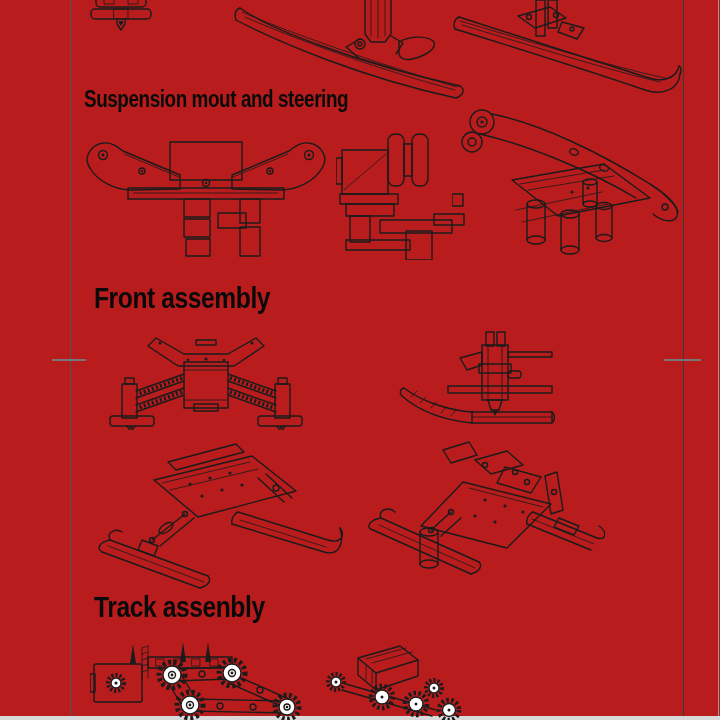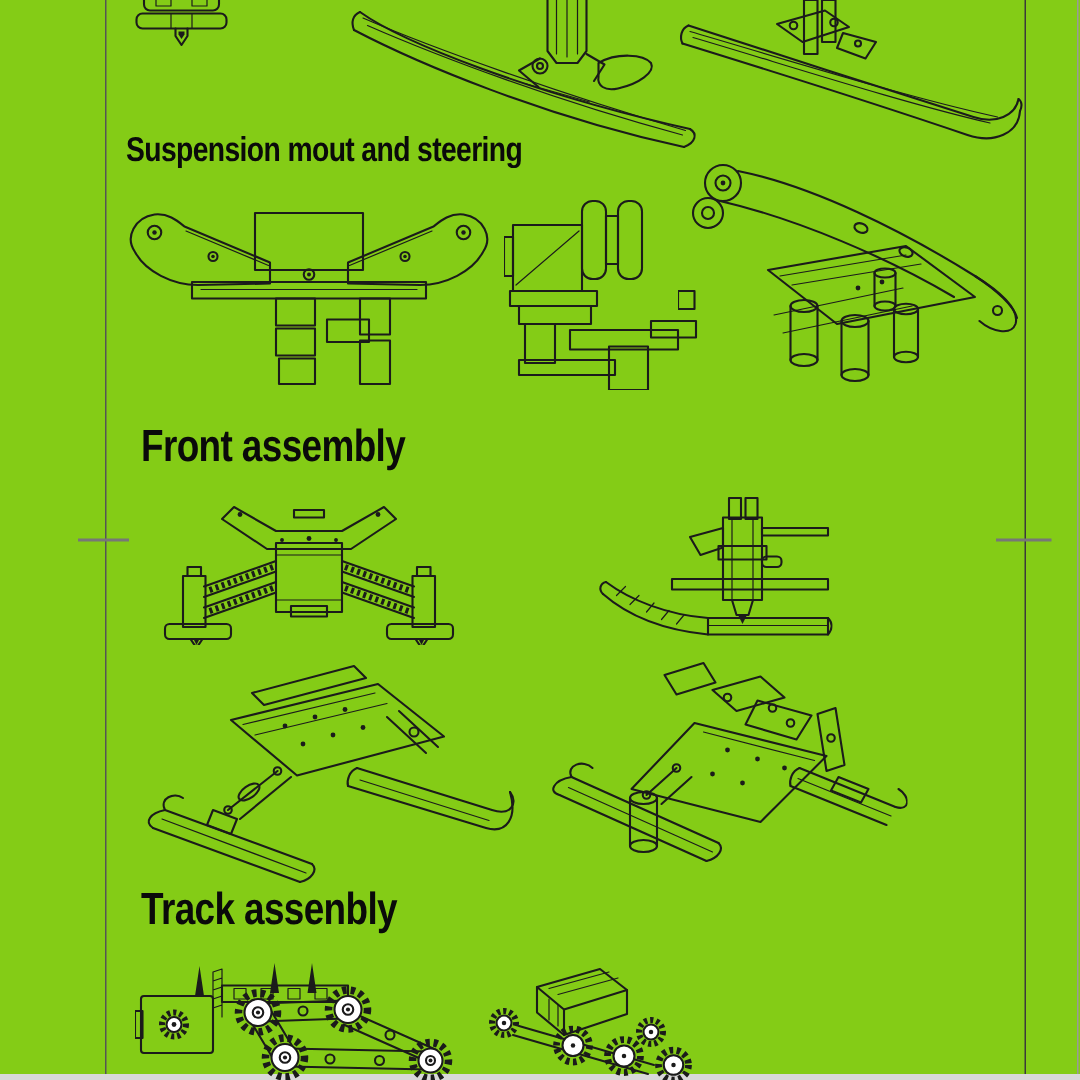--- a/index.html
+++ b/index.html
@@ -1,16 +1,16 @@
 <!DOCTYPE html>
 <html><head>
 <meta charset="utf-8">
 <style>
   html,body{margin:0;padding:0;background:#ffffff;}
-  .sheet{position:relative;width:720px;height:720px;background:#84cc16;overflow:hidden;
+  .sheet{position:relative;width:720px;height:720px;background:#b91c1c;overflow:hidden;
          font-family:"Liberation Sans", sans-serif;}
   .vline{position:absolute;top:0;bottom:0;width:1px;}
   .bl{left:70px;background:#555555;}
   .br{left:683px;background:#3a3a3a;}
   .be{left:718px;background:#999999;}
   .regmark{position:absolute;height:2px;background:#777777;}
   .rm-left{left:52px;top:359px;width:34px;}
   .rm-right{left:664px;top:359px;width:37px;}
   .bottomstrip{position:absolute;left:0;right:0;bottom:0;height:4px;background:#d9d9d9;}
   .heading{position:absolute;margin:0;color:#0a0a0a;font-weight:700;line-height:1;

